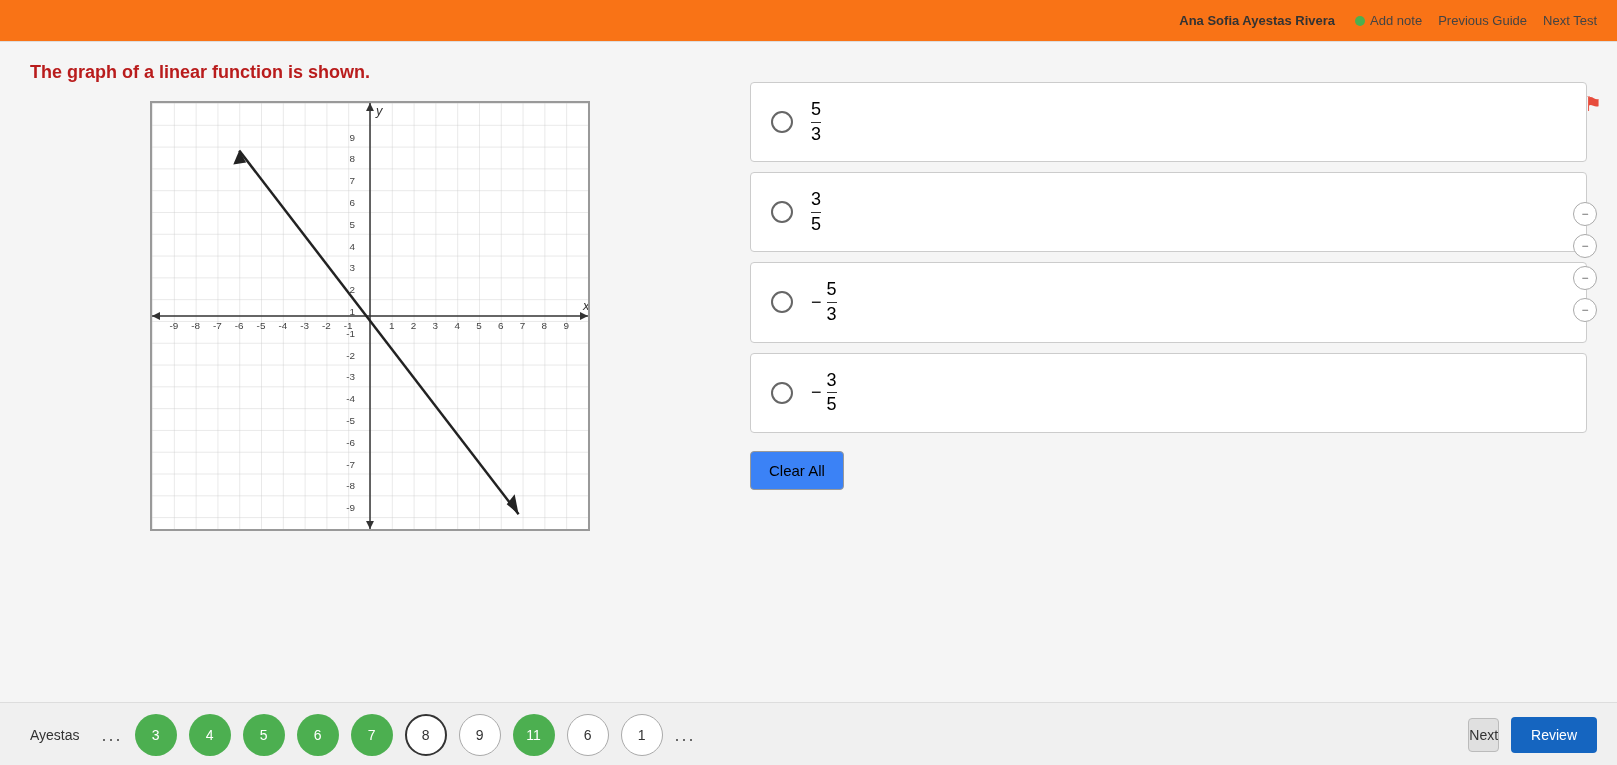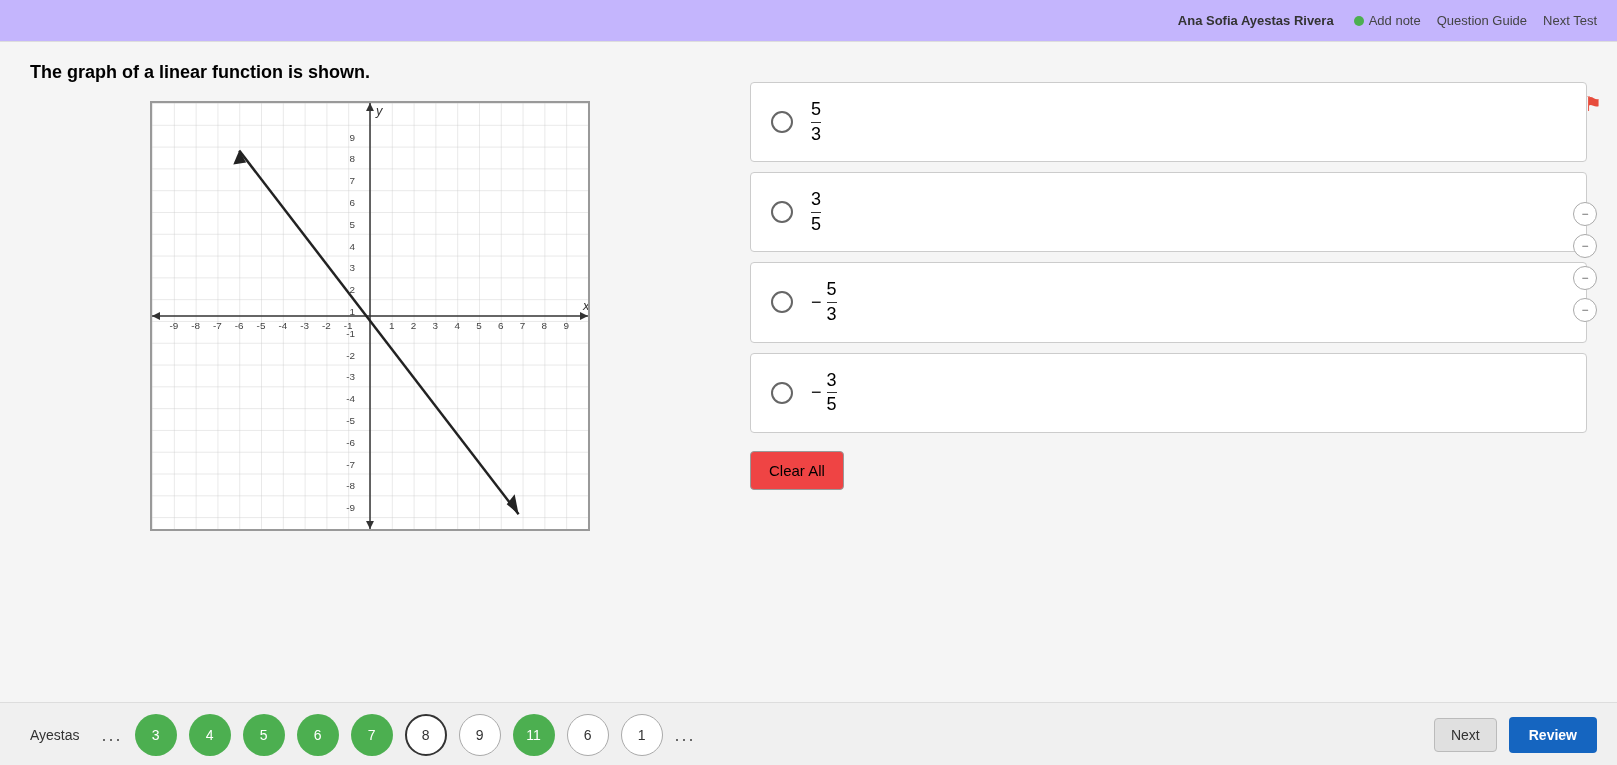--- a/index.html
+++ b/index.html
@@ -6,21 +6,21 @@
     body {
       font-family: Arial, sans-serif;
       background: #f0f0f0;
       width: 1617px;
       min-height: 765px;
       overflow: hidden;
     }
 
     
     .top-bar {
-      background: #c4b5fd;
+      background: #f97316;
       height: 42px;
       display: flex;
       align-items: center;
       justify-content: flex-end;
       padding: 0 20px;
       border-bottom: 1px solid #ddd;
       gap: 20px;
     }
     .top-bar-user {
       font-size: 13px;
@@ -60,21 +60,21 @@
       min-height: 660px;
     }
 
     
     .left-panel {
       flex: 0 0 680px;
     }
     .question-text {
       font-size: 18px;
       font-weight: bold;
-      color: #000000;
+      color: #b91c1c;
       margin-bottom: 18px;
     }
 
     
     .graph-container {
       background: #fff;
       border: 2px solid #999;
       width: 440px;
       height: 430px;
       position: relative;
@@ -130,21 +130,21 @@
       text-align: center;
     }
     .fraction-wrapper {
       display: flex;
       align-items: center;
       gap: 3px;
       font-size: 18px;
     }
 
     .clear-all-btn {
-      background: #ef4444;
+      background: #3b82f6;
       border: 1.5px solid #999;
       border-radius: 4px;
       padding: 10px 18px;
       font-size: 15px;
       cursor: pointer;
       width: fit-content;
       margin-top: 8px;
     }
     .scroll-btn {
       width: 24px;
@@ -220,53 +220,53 @@
       color: #333;
       border: 1.5px solid #aaa;
     }
 
     .next-btn {
       font-size: 14px;
       color: #333;
       cursor: pointer;
       background: #e0e0e0;
       border: 1px solid #bbb;
-      padding: 8px 16px;
+      padding: 8px 0;
       border-radius: 4px;
     }
     .review-btn {
       font-size: 14px;
       color: #fff;
       cursor: pointer;
       background: #1565C0;
       border: none;
       padding: 10px 20px;
       border-radius: 4px;
-      font-weight: bold;
+      font-weight: normal;
     }
     .nav-spacer { flex: 1; }
 
     
     .graph-svg {
       width: 100%;
       height: 100%;
     }
   </style>
 </head>
 <body>
 
 <div class="top-bar">
   <span class="top-bar-user">Ana Sofia Ayestas Rivera</span>
   <div class="top-bar-actions">
     <button class="top-bar-btn">
       <span class="dot-icon"></span>
       <span>Add note</span>
     </button>
     <button class="top-bar-btn">
-      <span>Question Guide</span>
+      <span>Previous Guide</span>
     </button>
     <button class="top-bar-btn">
       <span>Next Test</span>
     </button>
   </div>
 </div>
 
 <div class="main-content" style="position:relative;">
 
   <div class="left-panel">

